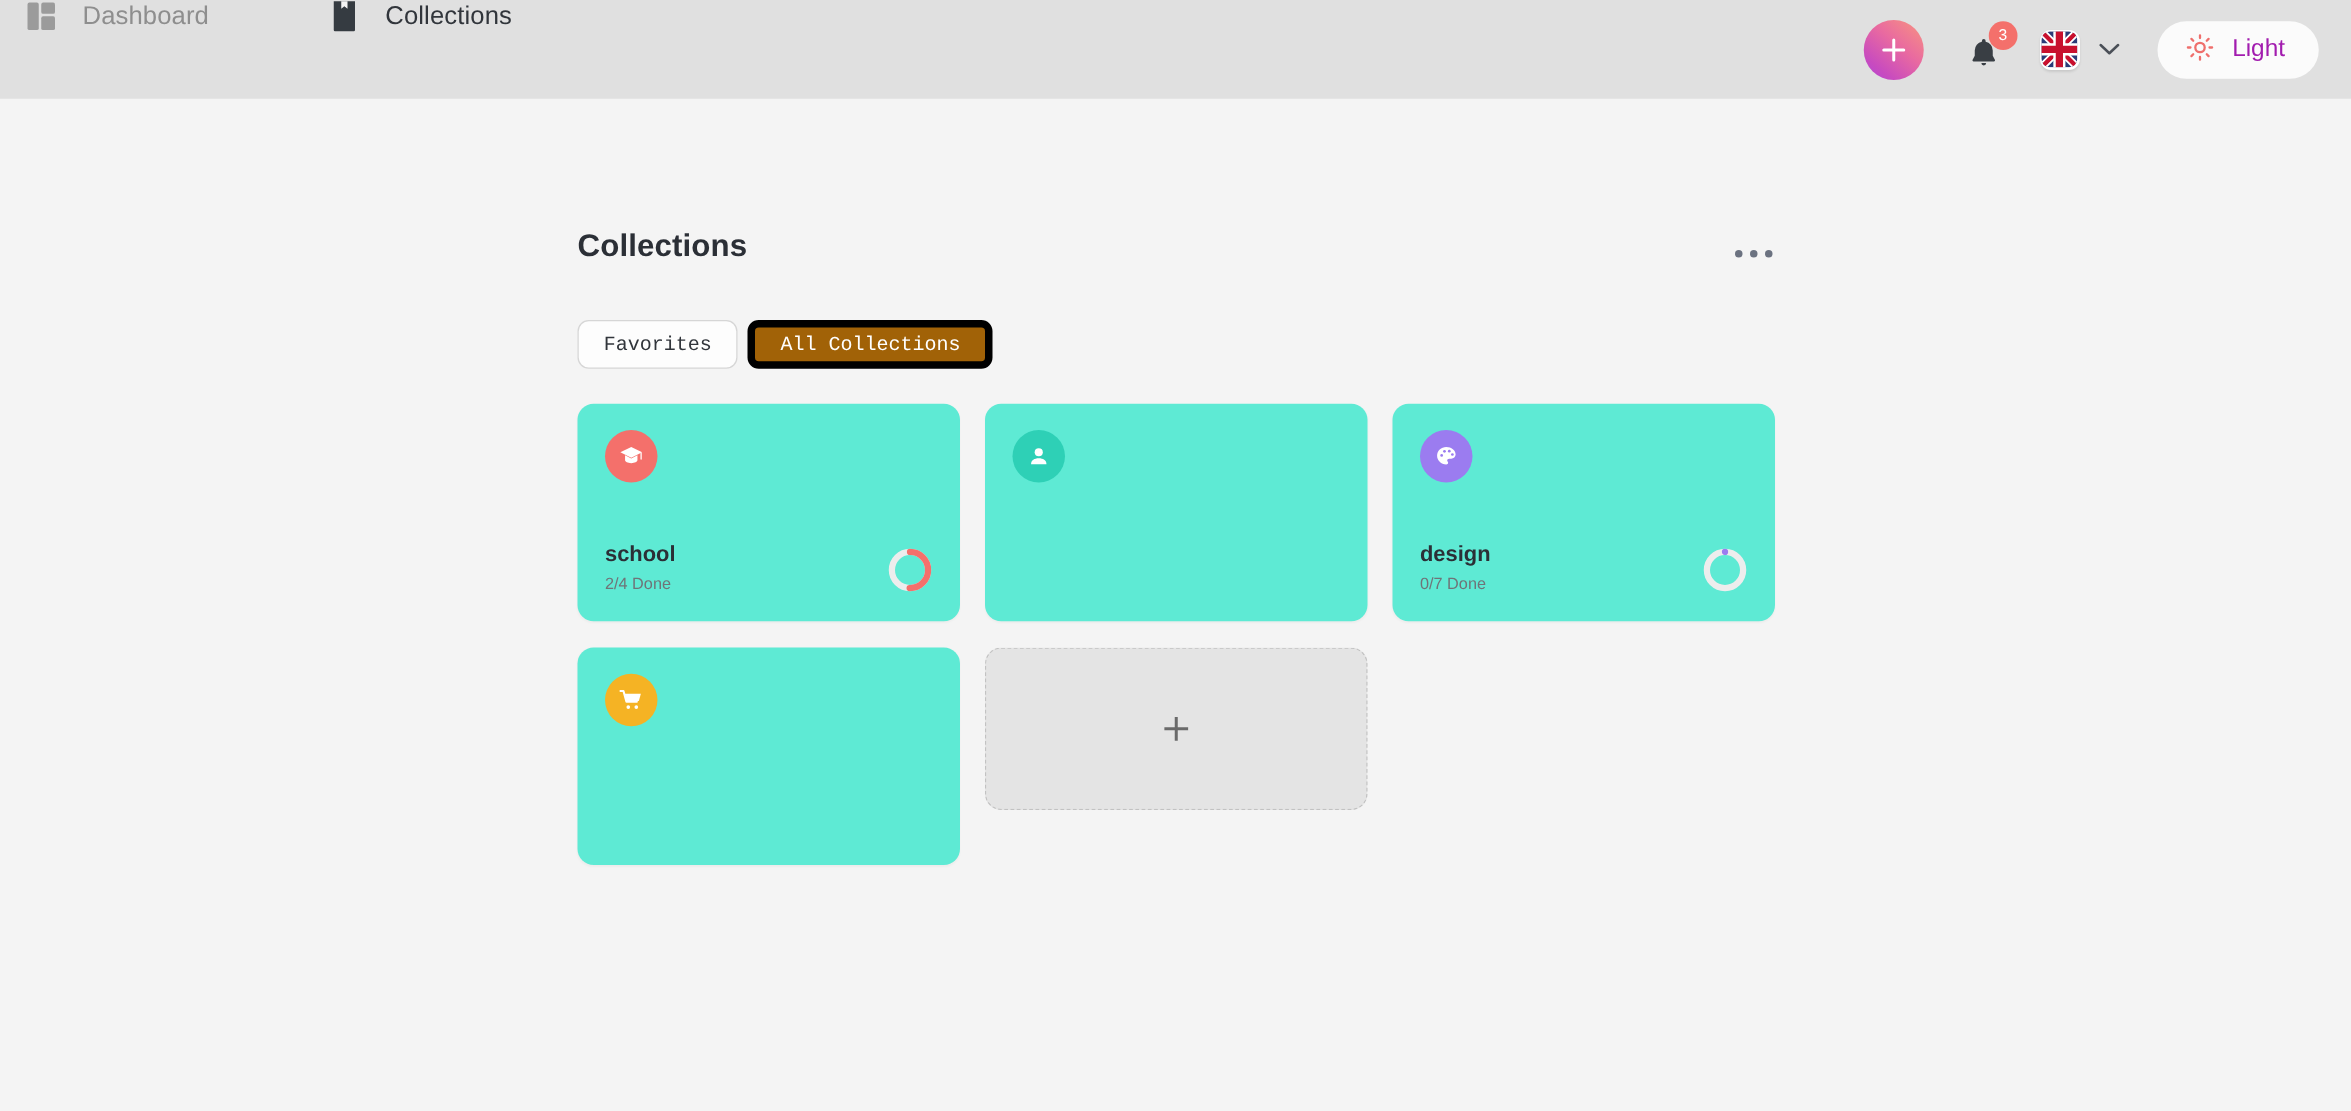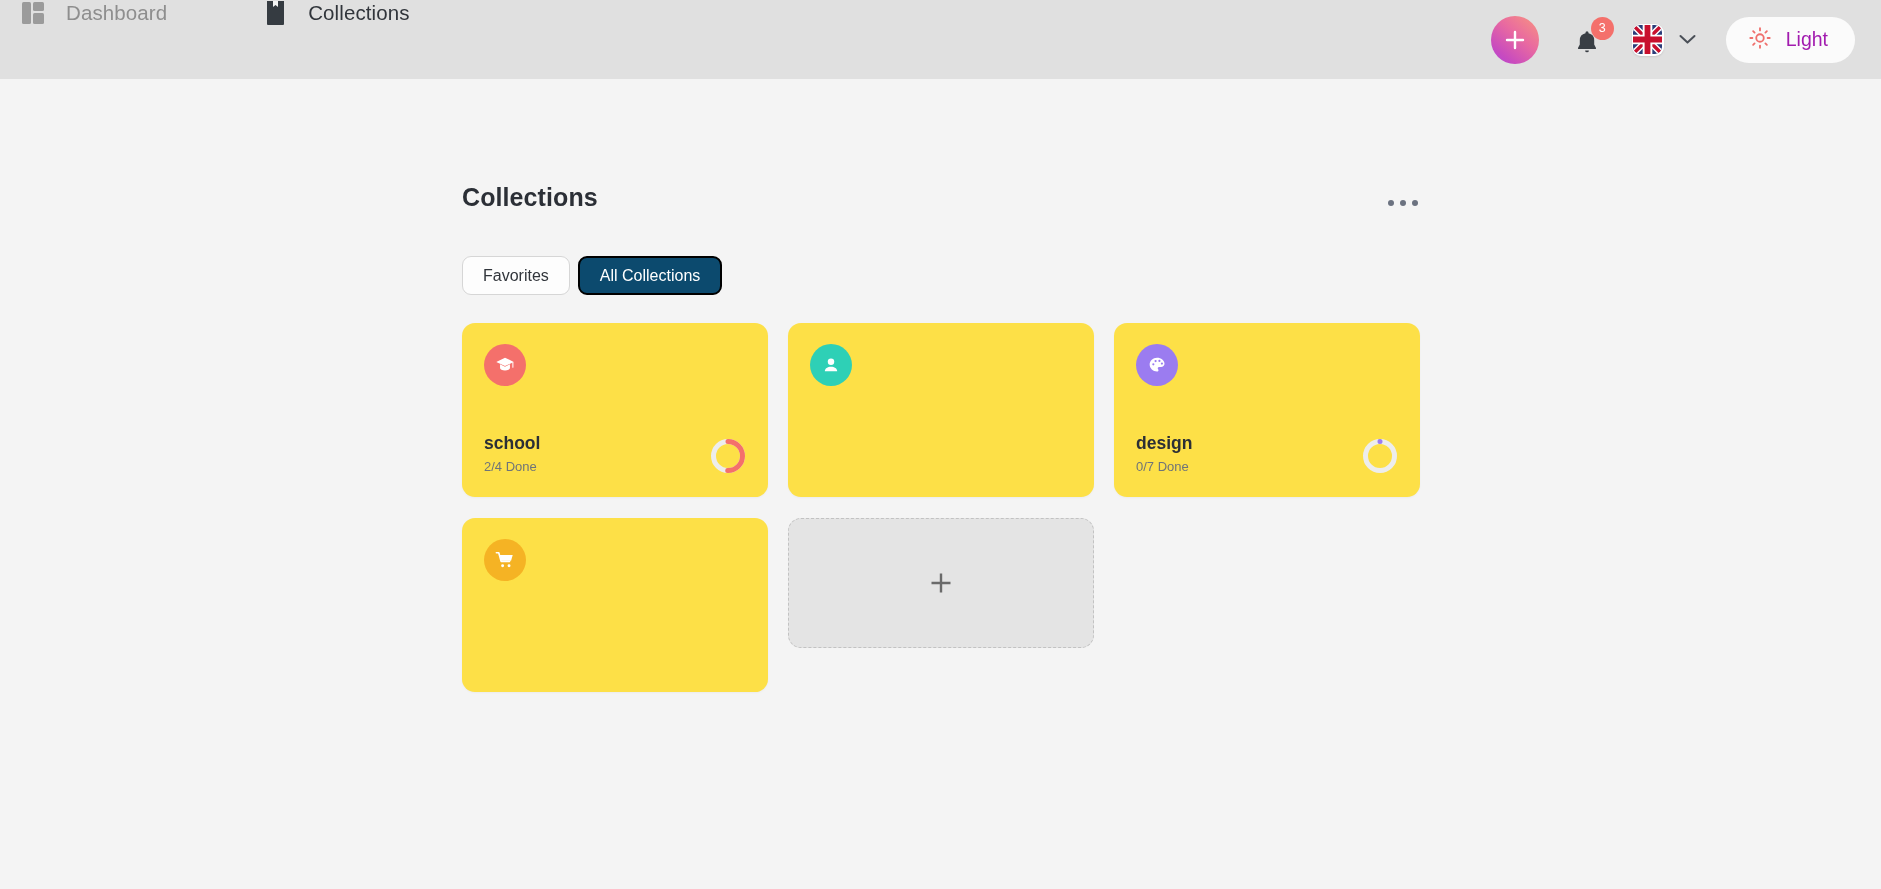--- a/index.html
+++ b/index.html
@@ -187,48 +187,48 @@
     display: flex;
     gap: 0;
   }
   .tab {
     height: 39px;
     padding: 0 20px;
     border-radius: 9px;
     font-size: 16px;
     display: flex; align-items: center; justify-content: center;
     cursor: pointer;
-    font-family: Liberation Sans, sans-serif;
+    font-family: Liberation Mono, monospace;
   }
   .tab.inactive {
     background: #fdfdfd;
     border: 1px solid #d6d6d6;
     color: #31353b;
   }
   .tab.active {
-    background: #0c4a6e;
-    border: 2px solid #000000;
+    background: #a16207;
+    border: 6px solid #000000;
     color: #ffffff;
     margin-left: 8px;
   }
 
   
   .grid {
     margin-top: 28px;
     display: grid;
     grid-template-columns: repeat(3, 306px);
     column-gap: 20px;
     row-gap: 21px;
   }
 
   .card {
     position: relative;
     height: 174px;
     border-radius: 13px;
-    background: #fde047;
+    background: #5eead4;
     padding: 21px 22px;
     cursor: pointer;
     box-shadow: 0 1px 2px rgba(0,0,0,.035);
   }
 
   .card-icon {
     width: 42px; height: 42px;
     border-radius: 50%;
     display: flex; align-items: center; justify-content: center;
   }

